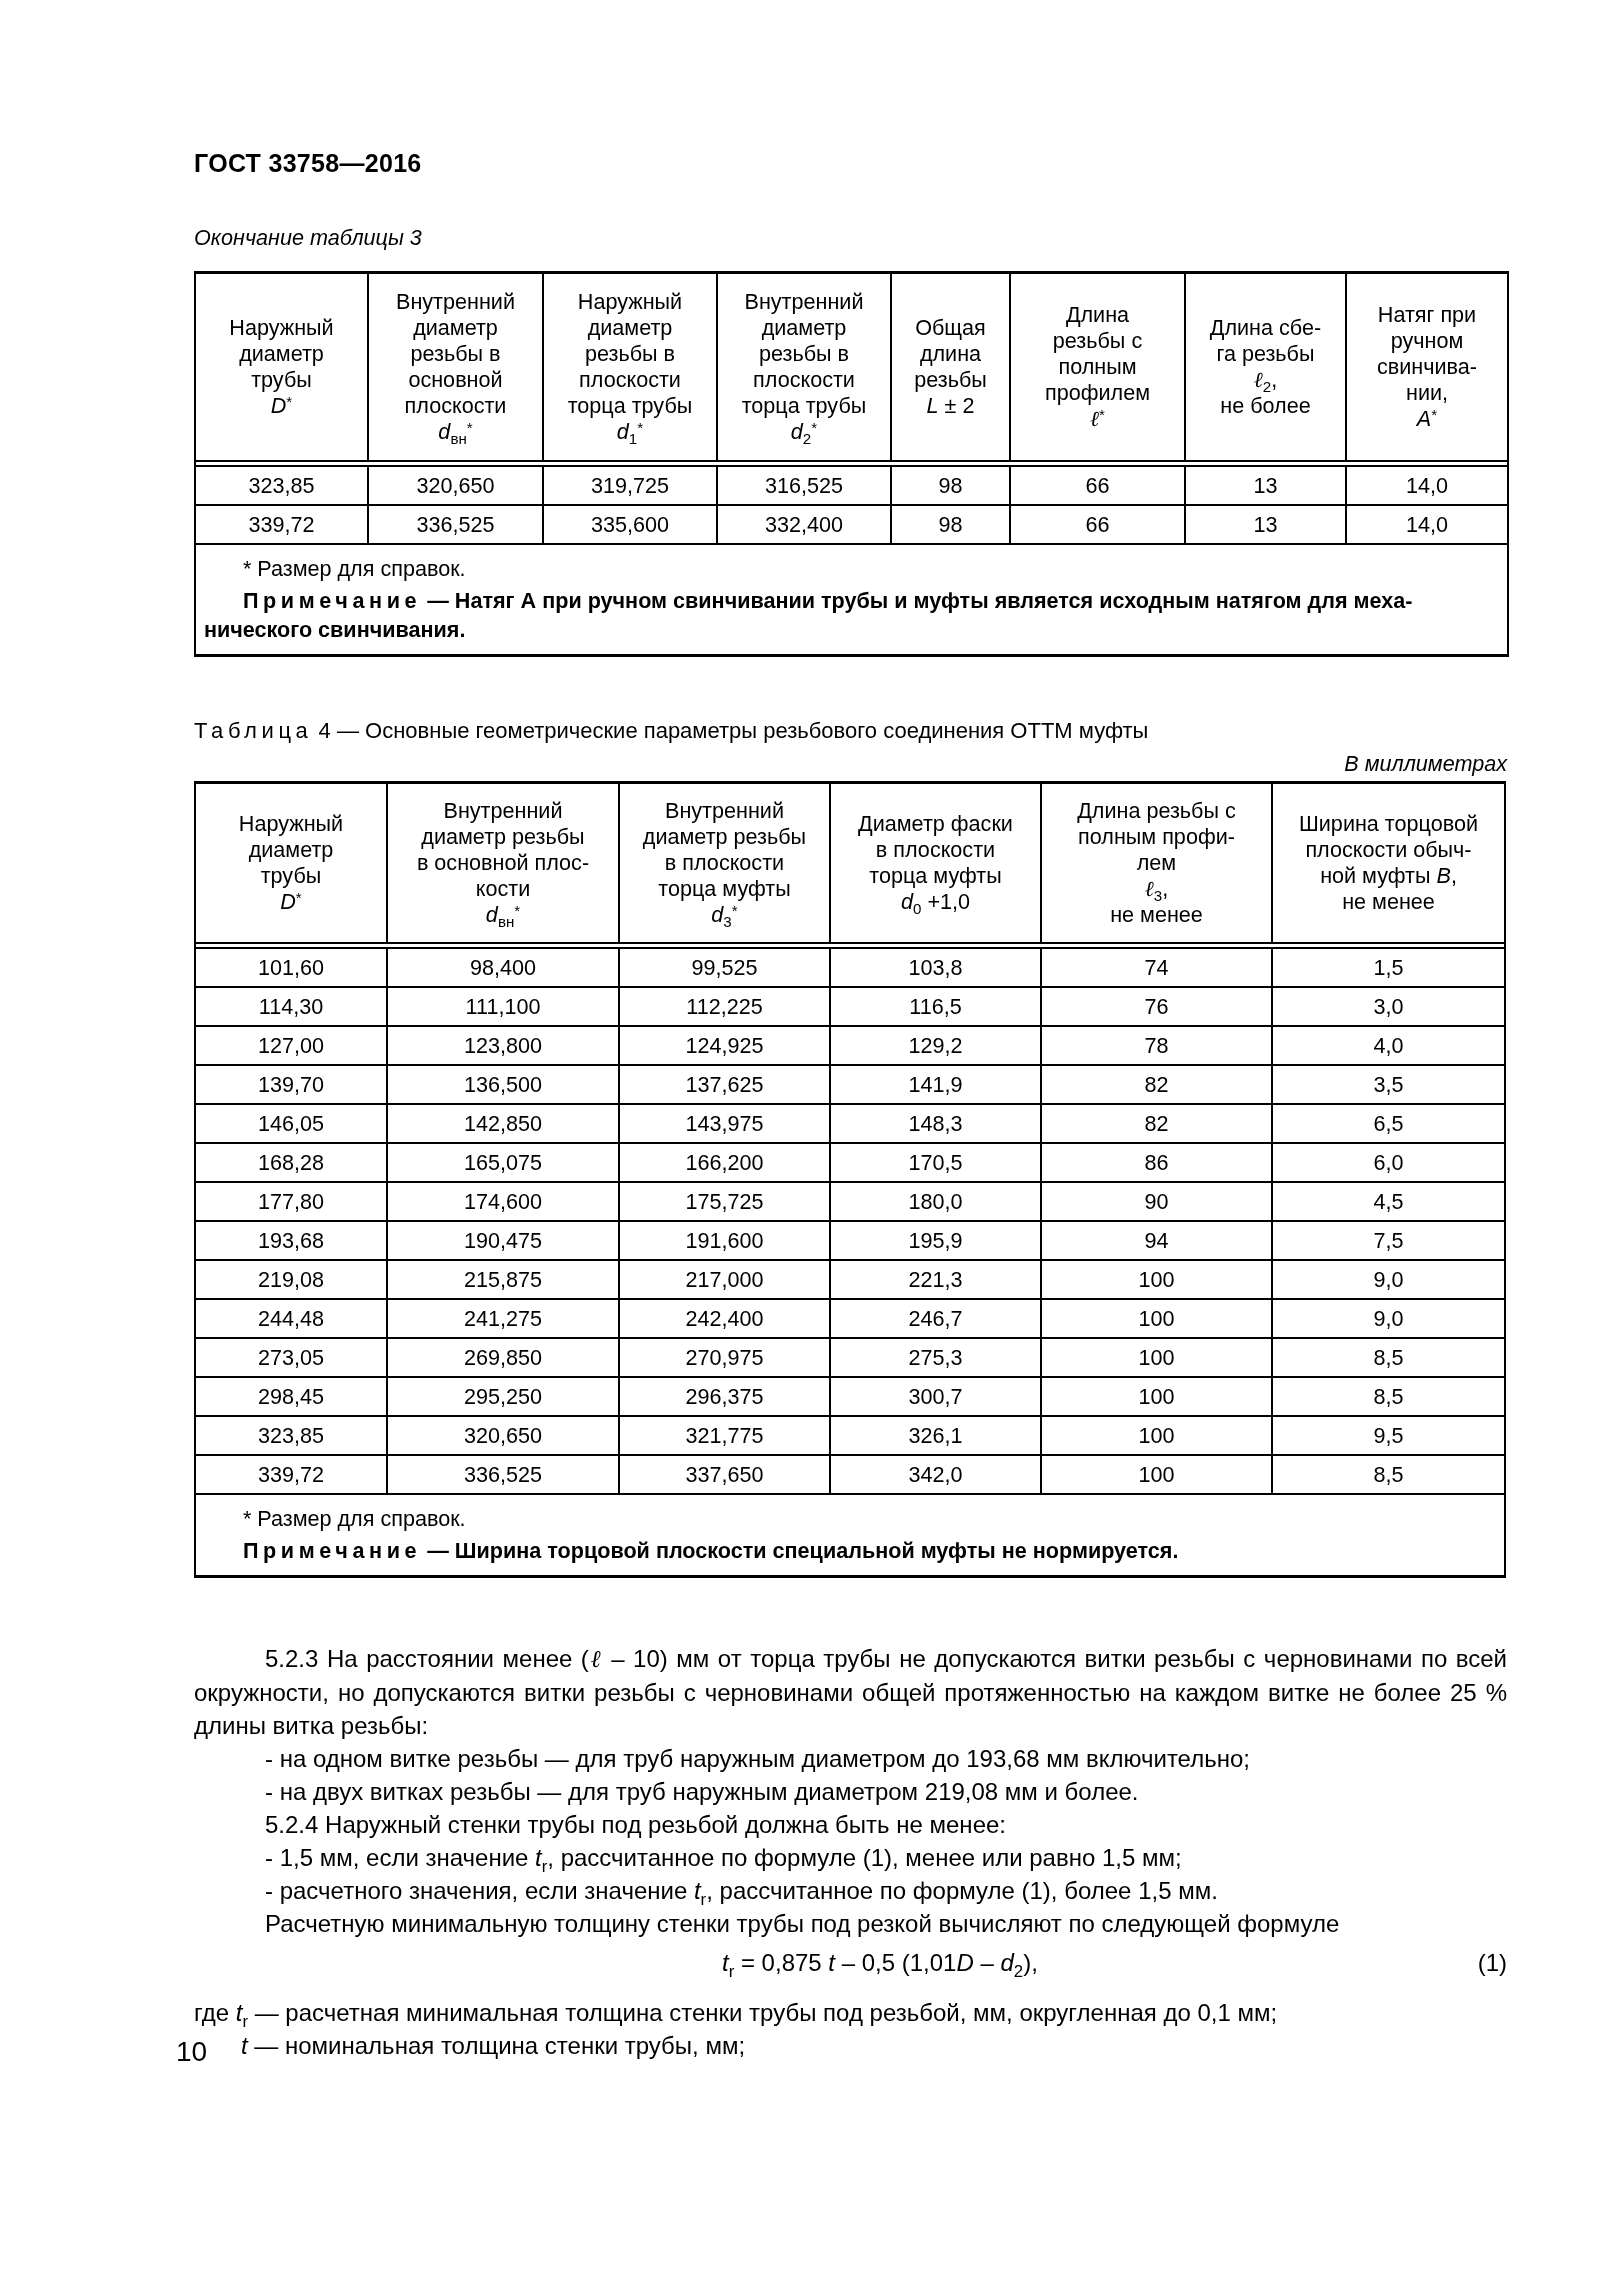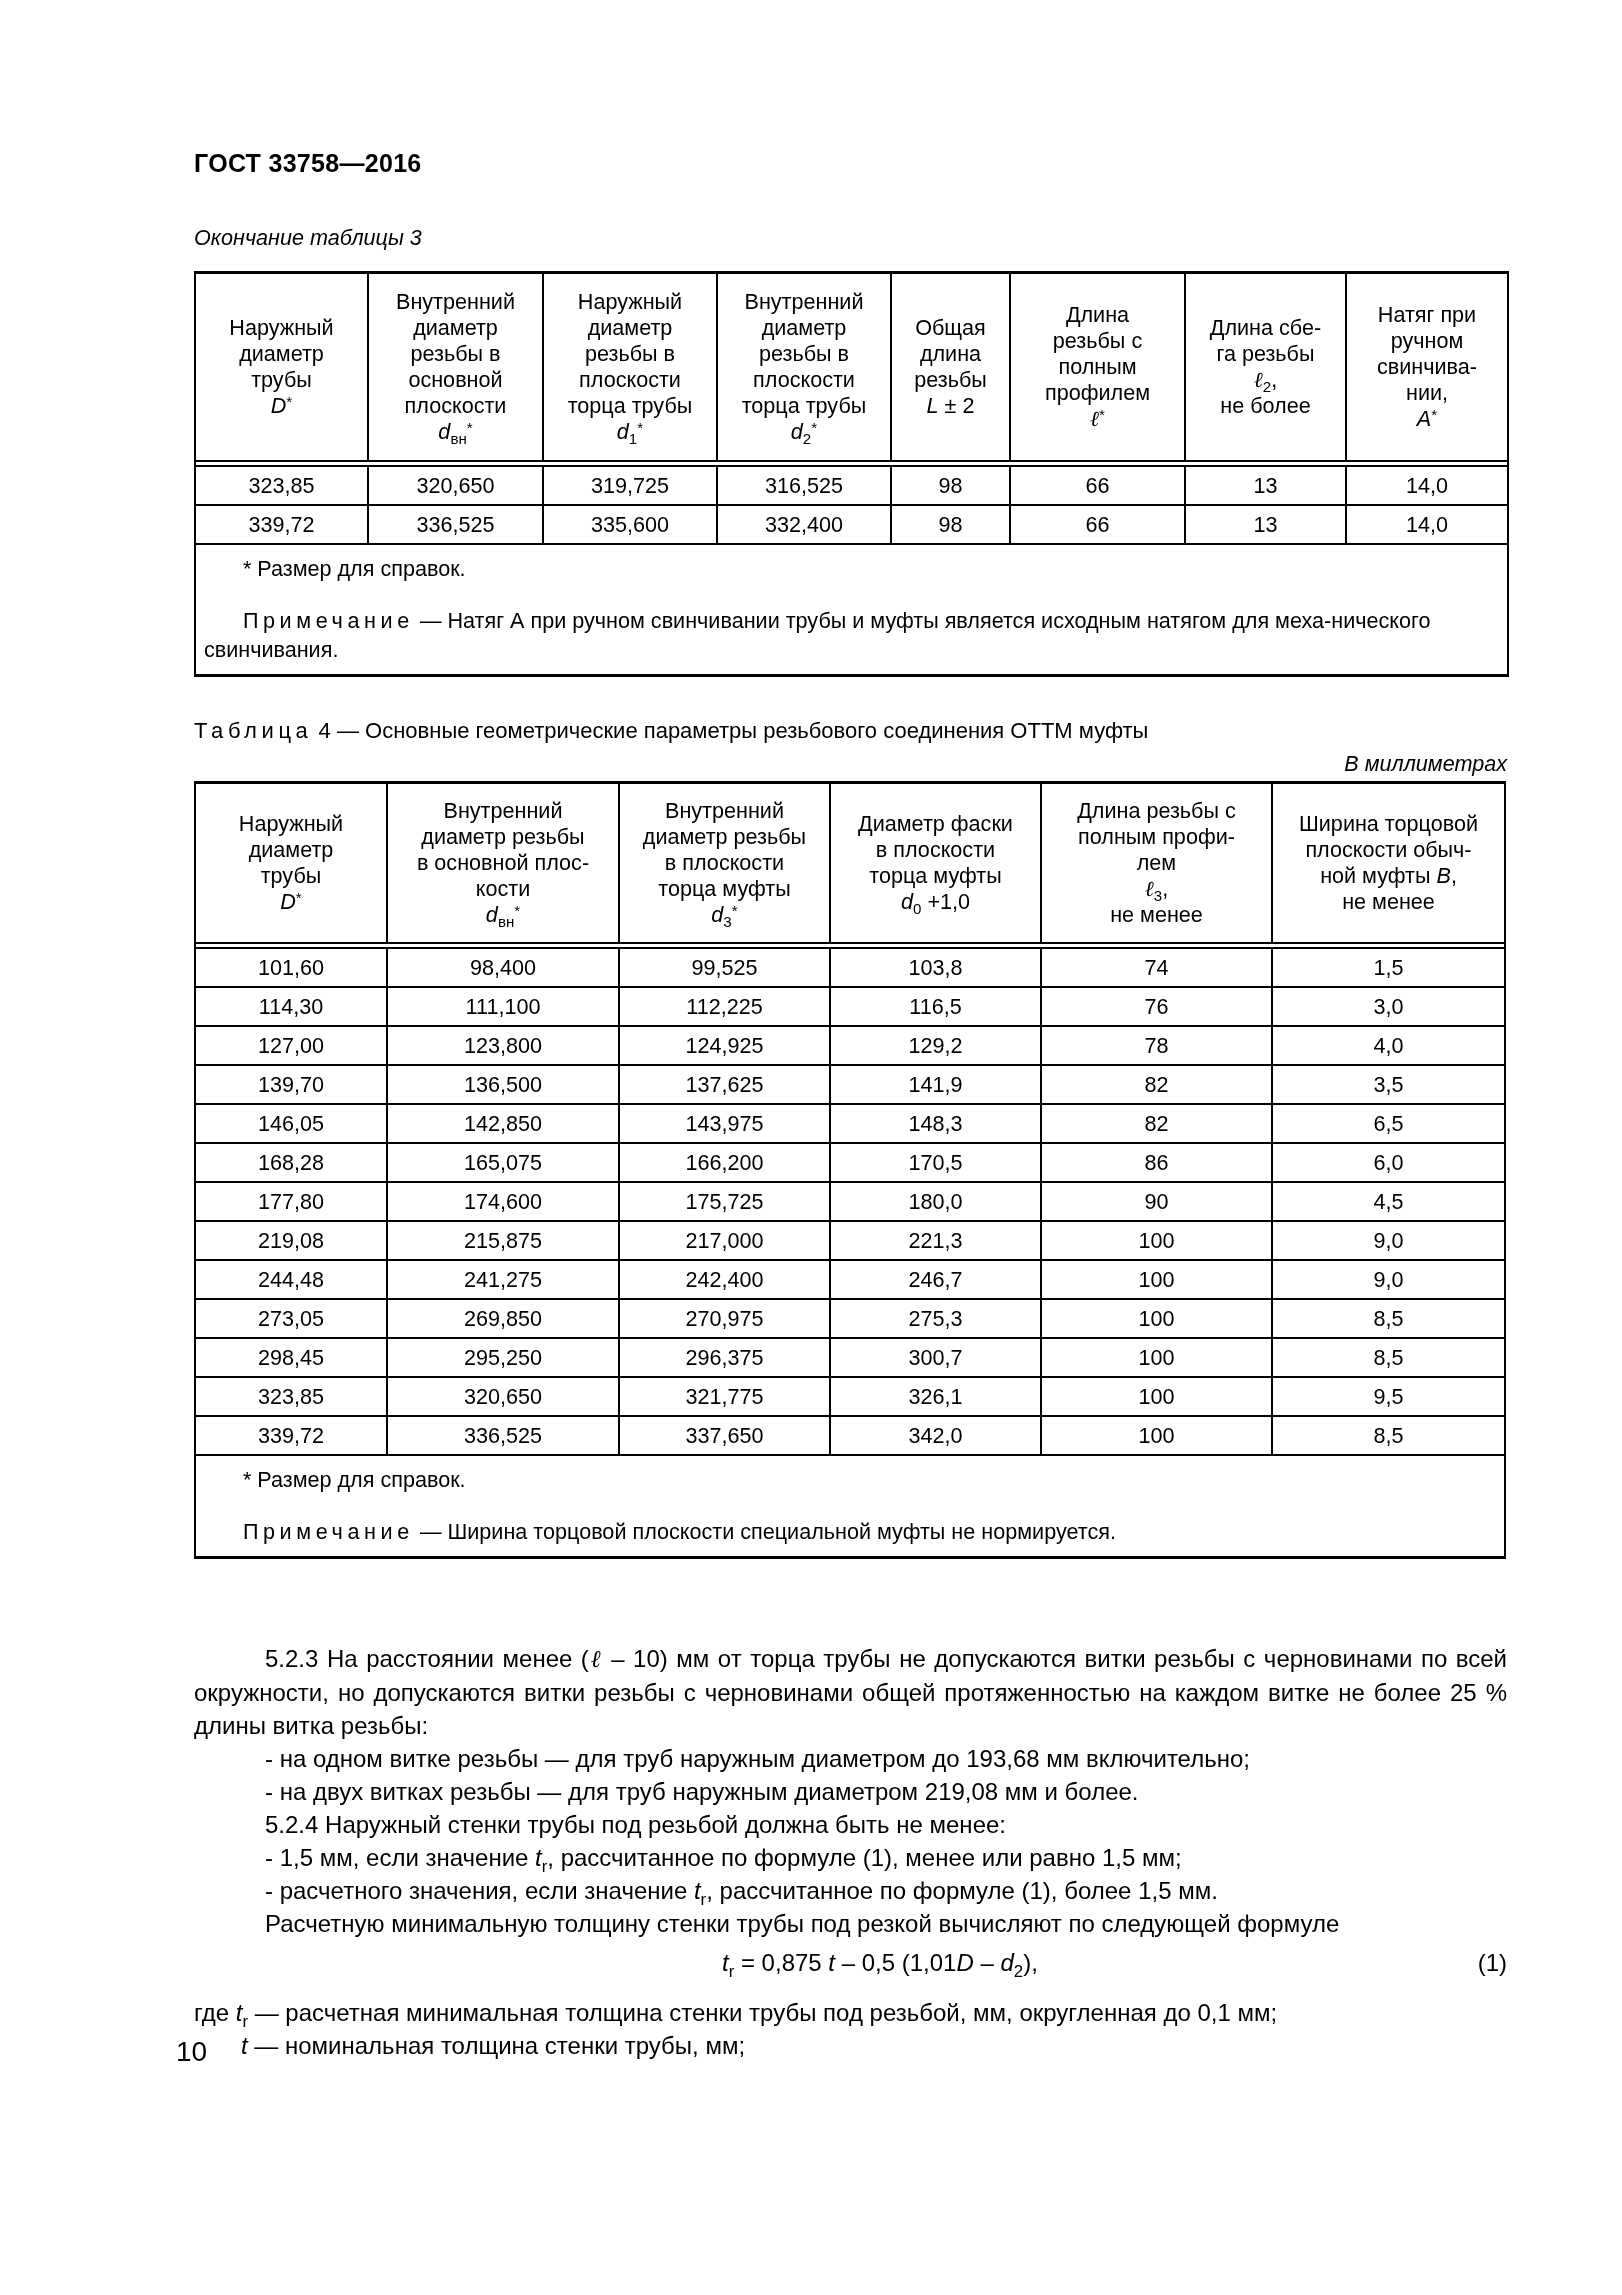--- a/index.html
+++ b/index.html
@@ -17,21 +17,21 @@
     table.grid td, table.grid th {
       border: 2px solid #000; text-align: center; vertical-align: middle; padding: 0 3.9px;
       font-weight: normal; line-height: 26px;
     }
     table.grid th { line-height: 26px; }
     table.grid tr.sep td { height: 3.3px; padding: 0; border-left: 2px solid #000; border-right: 2px solid #000; }
     table.grid td.note {
       text-align: left; padding: 9.2px 39px 9.2px 7.9px; line-height: 29px; vertical-align: top;
     }
     .note-line { text-indent: 39px; }
-    .note-line + .note-line { margin-top: 23px; }
+    .note-line + .note-line { margin-top: 3px; font-weight: bold; }
     table.grid .outer-top th { border-top-width: 3.3px; }
     .it { font-style: italic; }
     .ell { font-family: "DejaVu Serif", serif; font-style: italic; }
     sub { font-size: 0.7em; vertical-align: -0.35em; line-height: 0; }
     sup { font-size: 0.7em; vertical-align: 0.4em; line-height: 0; }
 
     
     #t3 { left: 194px; top: 271px; width: 1313px; }
     #t3 .hdr th { height: 186px; }
     #t3 .dr td { height: 37px; }
@@ -270,20 +270,28 @@
       </tr>
       <tr class="dr">
         <td>177,80</td>
         <td>174,600</td>
         <td>175,725</td>
         <td>180,0</td>
         <td>90</td>
         <td>4,5</td>
       </tr>
       <tr class="dr">
+        <td>193,68</td>
+        <td>190,475</td>
+        <td>191,600</td>
+        <td>195,9</td>
+        <td>94</td>
+        <td>7,5</td>
+      </tr>
+      <tr class="dr">
         <td>219,08</td>
         <td>215,875</td>
         <td>217,000</td>
         <td>221,3</td>
         <td>100</td>
         <td>9,0</td>
       </tr>
       <tr class="dr">
         <td>244,48</td>
         <td>241,275</td>

